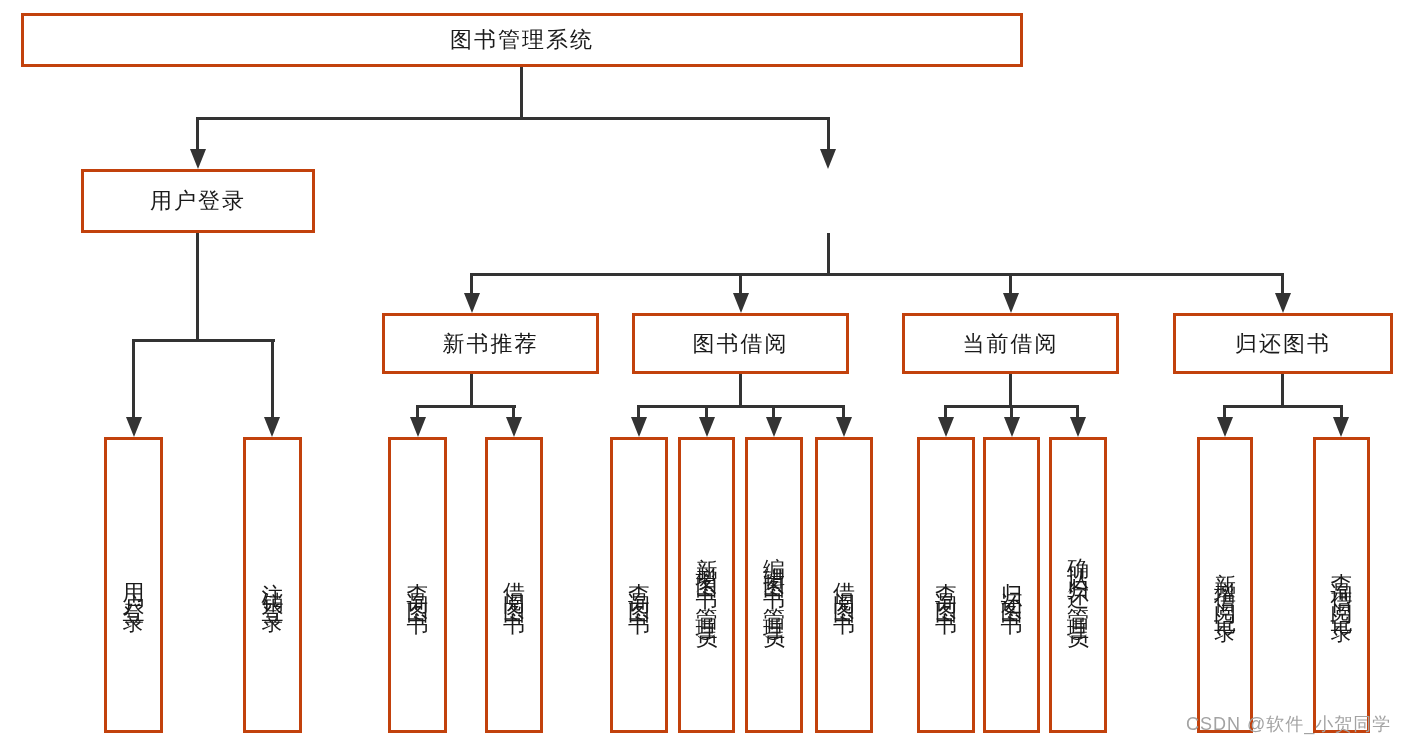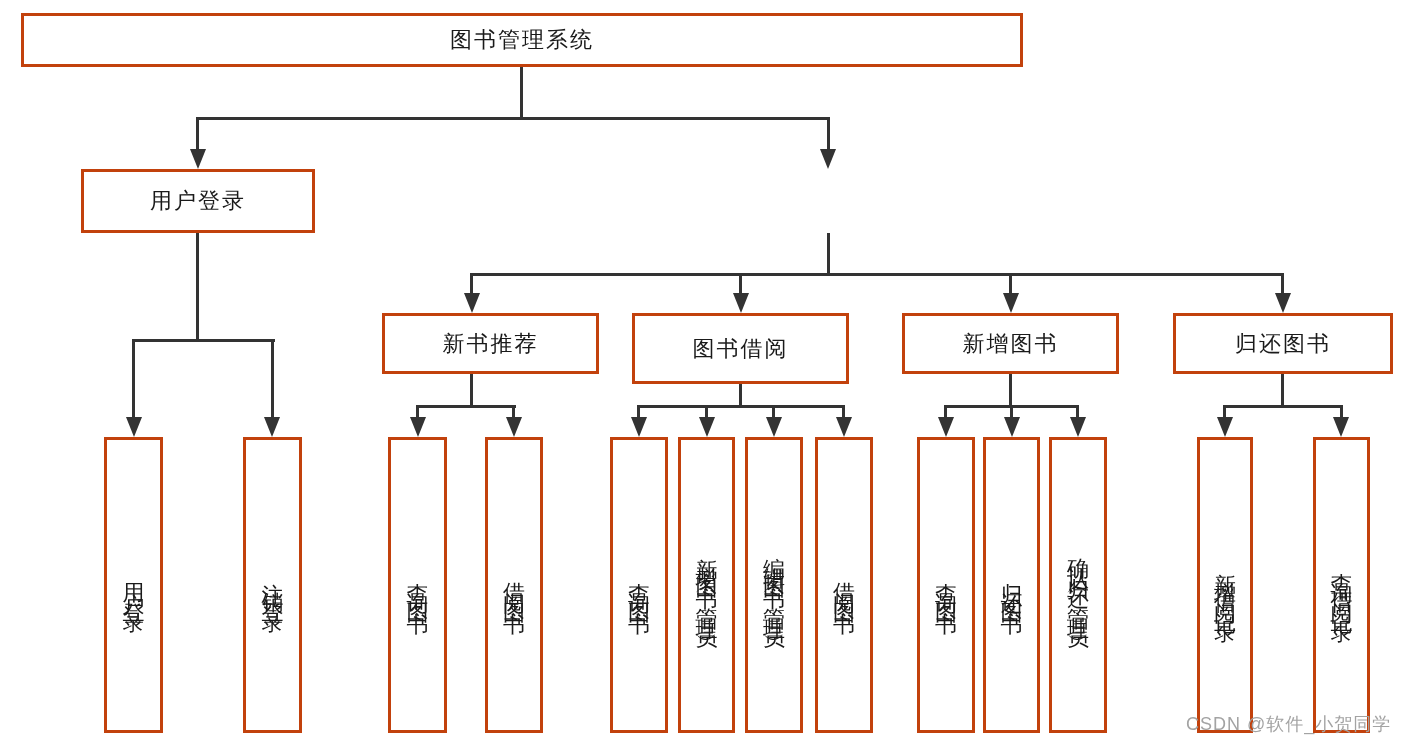--- a/index.html
+++ b/index.html
@@ -62,25 +62,25 @@
   <div class="line" style="left:739px;top:273px;width:3px;height:23px;"></div>
   <div class="arrow" style="left:733px;top:293px;"></div>
   <div class="line" style="left:1009px;top:273px;width:3px;height:23px;"></div>
   <div class="arrow" style="left:1003px;top:293px;"></div>
   <div class="line" style="left:1281px;top:273px;width:3px;height:23px;"></div>
   <div class="arrow" style="left:1275px;top:293px;"></div>
 
   <div class="box" style="left:363px;top:313px;width:217px;height:61px;margin-left:19px;">
     <span class="hlabel">新书推荐</span>
   </div>
-  <div class="box" style="left:632px;top:313px;width:217px;height:71px;">
+  <div class="box" style="left:632px;top:313px;width:217px;height:61px;">
     <span class="hlabel">图书借阅</span>
   </div>
   <div class="box" style="left:902px;top:313px;width:217px;height:61px;">
-    <span class="hlabel">新增图书</span>
+    <span class="hlabel">当前借阅</span>
   </div>
   <div class="box" style="left:1173px;top:313px;width:220px;height:61px;">
     <span class="hlabel">归还图书</span>
   </div>
 
   <div class="line" style="left:470px;top:374px;width:3px;height:34px;"></div>
   <div class="line" style="left:416px;top:405px;width:100px;height:3px;"></div>
   <div class="line" style="left:416px;top:405px;width:3px;height:16px;"></div>
   <div class="arrow" style="left:410px;top:417px;"></div>
   <div class="line" style="left:512px;top:405px;width:3px;height:16px;"></div>

